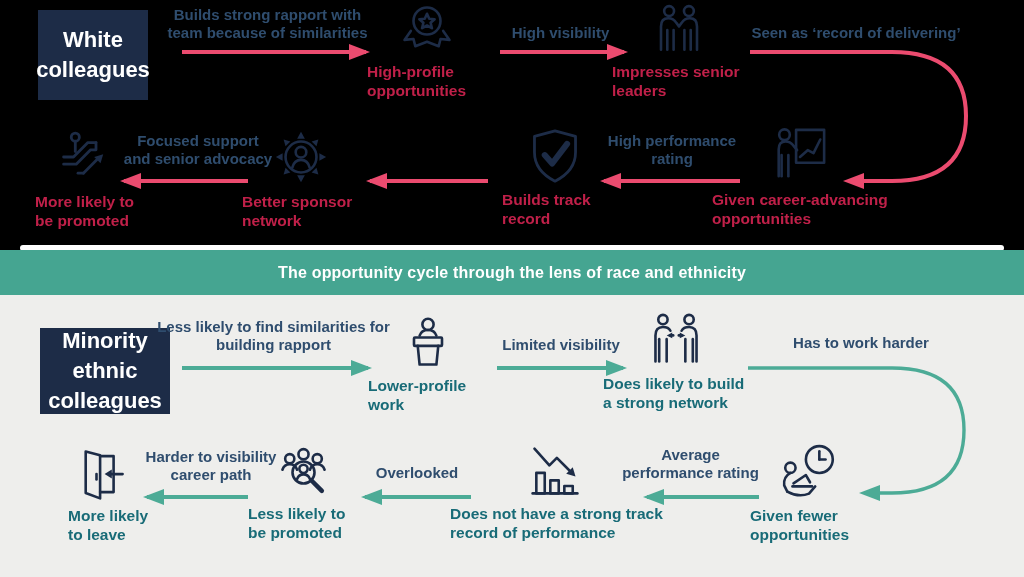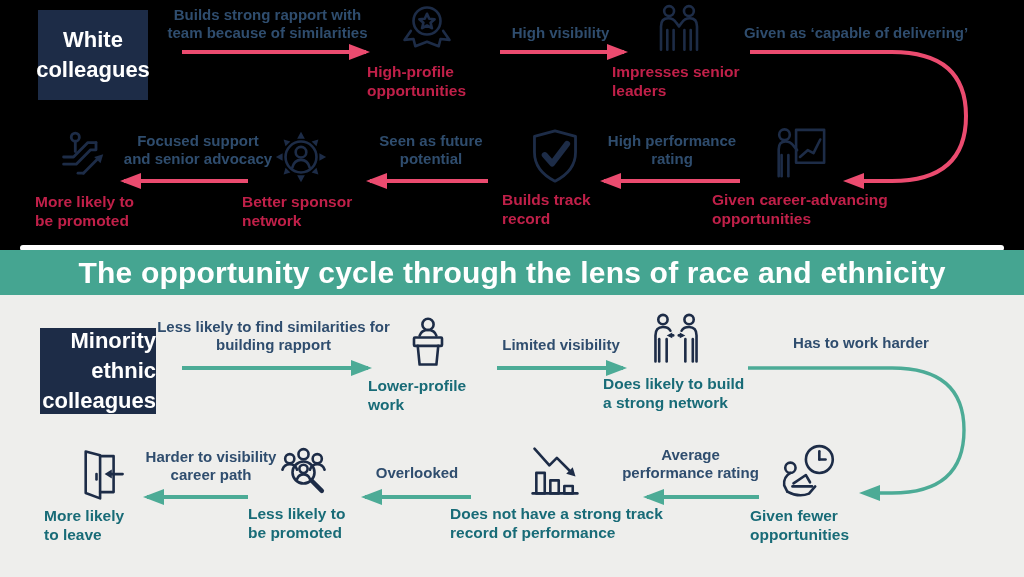--- a/index.html
+++ b/index.html
@@ -22,21 +22,21 @@
   .arrow.left  .head{left:-2px;}
   .arrow.pink .line{background:#eb4b6f;}
   .arrow.pink.right .head{border-left:21px solid #eb4b6f;}
   .arrow.pink.left  .head{border-right:21px solid #eb4b6f;}
   .arrow.teal .line{background:#4cab96;}
   .arrow.teal.right .head{border-left:21px solid #4cab96;}
   .arrow.teal.left  .head{border-right:21px solid #4cab96;}
   
   #card-edge{background:#fff;border-radius:3px;}
   #banner{background:#45a591;display:flex;align-items:center;justify-content:center;}
-  #banner .title{color:#fff;font-weight:bold;font-size:30px;letter-spacing:.2px;}
+  #banner .title{color:#fff;font-weight:bold;font-size:16px;letter-spacing:.2px;}
   #graybg{background:#eeeeec;}
   svg.icon{display:block;}
   svg.icon *{vector-effect:non-scaling-stroke;}
 </style>
 </head>
 <body>
 
 <div id="stage">
 
   <div class="abs actor" style="left:38px;top:10px;width:110px;height:90px;">
@@ -66,21 +66,21 @@
     <circle cx="19" cy="9" r="5.5"></circle>
       <circle cx="41" cy="9" r="5.5"></circle>
     <path d="M10 52 V26 Q10 17 18 17 Q24 17 27 22 L30 26 L33 22 Q36 17 42 17 Q50 17 50 26 V52"></path>
     <path d="M17 30 V52"></path>
       <path d="M24 30 V52"></path>
       <path d="M36 30 V52"></path>
       <path d="M43 30 V52"></path>
   </svg>
   <div class="abs nlabel crimson" style="left:612px;top:62px;width:135px;">Impresses senior leaders</div>
 
-  <div class="abs alabel" style="left:742px;top:24px;width:228px;">Given as ‘capable of delivering’</div>
+  <div class="abs alabel" style="left:742px;top:24px;width:228px;">Seen as ‘record of delivering’</div>
   <svg class="abs" style="left:740px;top:40px;" width="250" height="150" viewBox="0 0 250 150">
     <path d="M 10 12 H 152 Q 226 12 226 76 Q 226 141 152 141 H 124" fill="none" stroke="#eb4b6f" stroke-width="4"></path>
     <polygon points="124,133 103,141 124,149" fill="#eb4b6f"></polygon>
   </svg>
 
   <svg class="abs icon" style="left:770px;top:126px;" width="58" height="58" viewBox="0 0 60 60" fill="none" stroke="#1d2c47" stroke-width="2.6" stroke-linecap="round" stroke-linejoin="round">
     <circle cx="15" cy="9" r="5.5"></circle>
     <rect x="27" y="4" width="29" height="34"></rect>
     <polyline points="31,32 39,25 45,28 52,14"></polyline>
     <path d="M9 52 V24 Q9 16 16 16 Q21 16 24 20 L28 25"></path>
@@ -94,21 +94,20 @@
     <span class="line"></span>
     <span class="head"></span>
   </div>
 
   <svg class="abs icon" style="left:527px;top:127px;" width="56" height="58" viewBox="0 0 60 60" fill="none" stroke="#1d2c47" stroke-width="2.8" stroke-linecap="round" stroke-linejoin="round">
     <path d="M30 3 L52 9 V26 Q52 46 30 57 Q8 46 8 26 V9 Z"></path>
     <path d="M19 29 L27 38 L43 17" stroke-width="6"></path>
   </svg>
   <div class="abs nlabel crimson" style="left:502px;top:190px;width:110px;">Builds track record</div>
 
-  <div class="abs alabel" style="left:372px;top:132px;width:118px;">Seen as future potential</div>
   <div class="arrow pink left" style="left:368px;top:173px;width:122px;">
     <span class="line"></span>
     <span class="head"></span>
   </div>
 
   <svg class="abs icon" style="left:272px;top:128px;" width="58" height="58" viewBox="0 0 60 60" fill="none" stroke="#1d2c47" stroke-width="2.6" stroke-linecap="round" stroke-linejoin="round">
     <circle cx="30" cy="30" r="16"></circle>
     <circle cx="30" cy="25" r="5.5"></circle>
     <path d="M21 41 Q23 33 30 33 Q37 33 39 41"></path>
     <g fill="#1d2c47" stroke="none">
@@ -141,21 +140,21 @@
   </svg>
   <div class="abs nlabel crimson" style="left:35px;top:192px;width:118px;">More likely to be promoted</div>
 
   <div id="card-edge" class="abs" style="left:20px;top:245px;width:984px;height:6px;"></div>
   <div id="banner" class="abs" style="left:0;top:250px;width:1024px;height:45px;">
     <span class="title">The opportunity cycle through the lens of race and ethnicity</span>
   </div>
 
   <div id="graybg" class="abs" style="left:0;top:295px;width:1024px;height:282px;"></div>
 
-  <div class="abs actor" style="left:40px;top:328px;width:116px;height:86px;text-align:right;">
+  <div class="abs actor" style="left:40px;top:328px;width:130px;height:86px;">
     <span>Minority ethnic colleagues</span>
   </div>
 
   <div class="abs alabel" style="left:155px;top:318px;width:237px;">Less likely to find similarities for building rapport</div>
   <div class="arrow teal right" style="left:180px;top:360px;width:190px;">
     <span class="line"></span>
     <span class="head"></span>
   </div>
 
   <svg class="abs icon" style="left:400px;top:315px;" width="56" height="58" viewBox="0 0 60 60" fill="none" stroke="#1d2c47" stroke-width="2.6" stroke-linecap="round" stroke-linejoin="round">
@@ -247,15 +246,15 @@
     <span class="head"></span>
   </div>
 
   <svg class="abs icon" style="left:74px;top:447px;" width="54" height="56" viewBox="0 0 60 60" fill="none" stroke="#1d2c47" stroke-width="2.6" stroke-linecap="round" stroke-linejoin="round">
     <path d="M13 4 L29 8 V56 L13 50 Z"></path>
     <path d="M25 29 V35"></path>
     <polyline points="29,9 44,9 44,49 29,49"></polyline>
     <path d="M54 29 H40"></path>
     <polygon points="34,29 42,24 42,34" fill="#1d2c47" stroke="none"></polygon>
   </svg>
-  <div class="abs nlabel tealtxt" style="left:44px;top:506px;width:98px;">More likely to leave</div>
+  <div class="abs nlabel tealtxt" style="left:68px;top:506px;width:98px;">More likely to leave</div>
 
 </div>
 
 </body></html>

